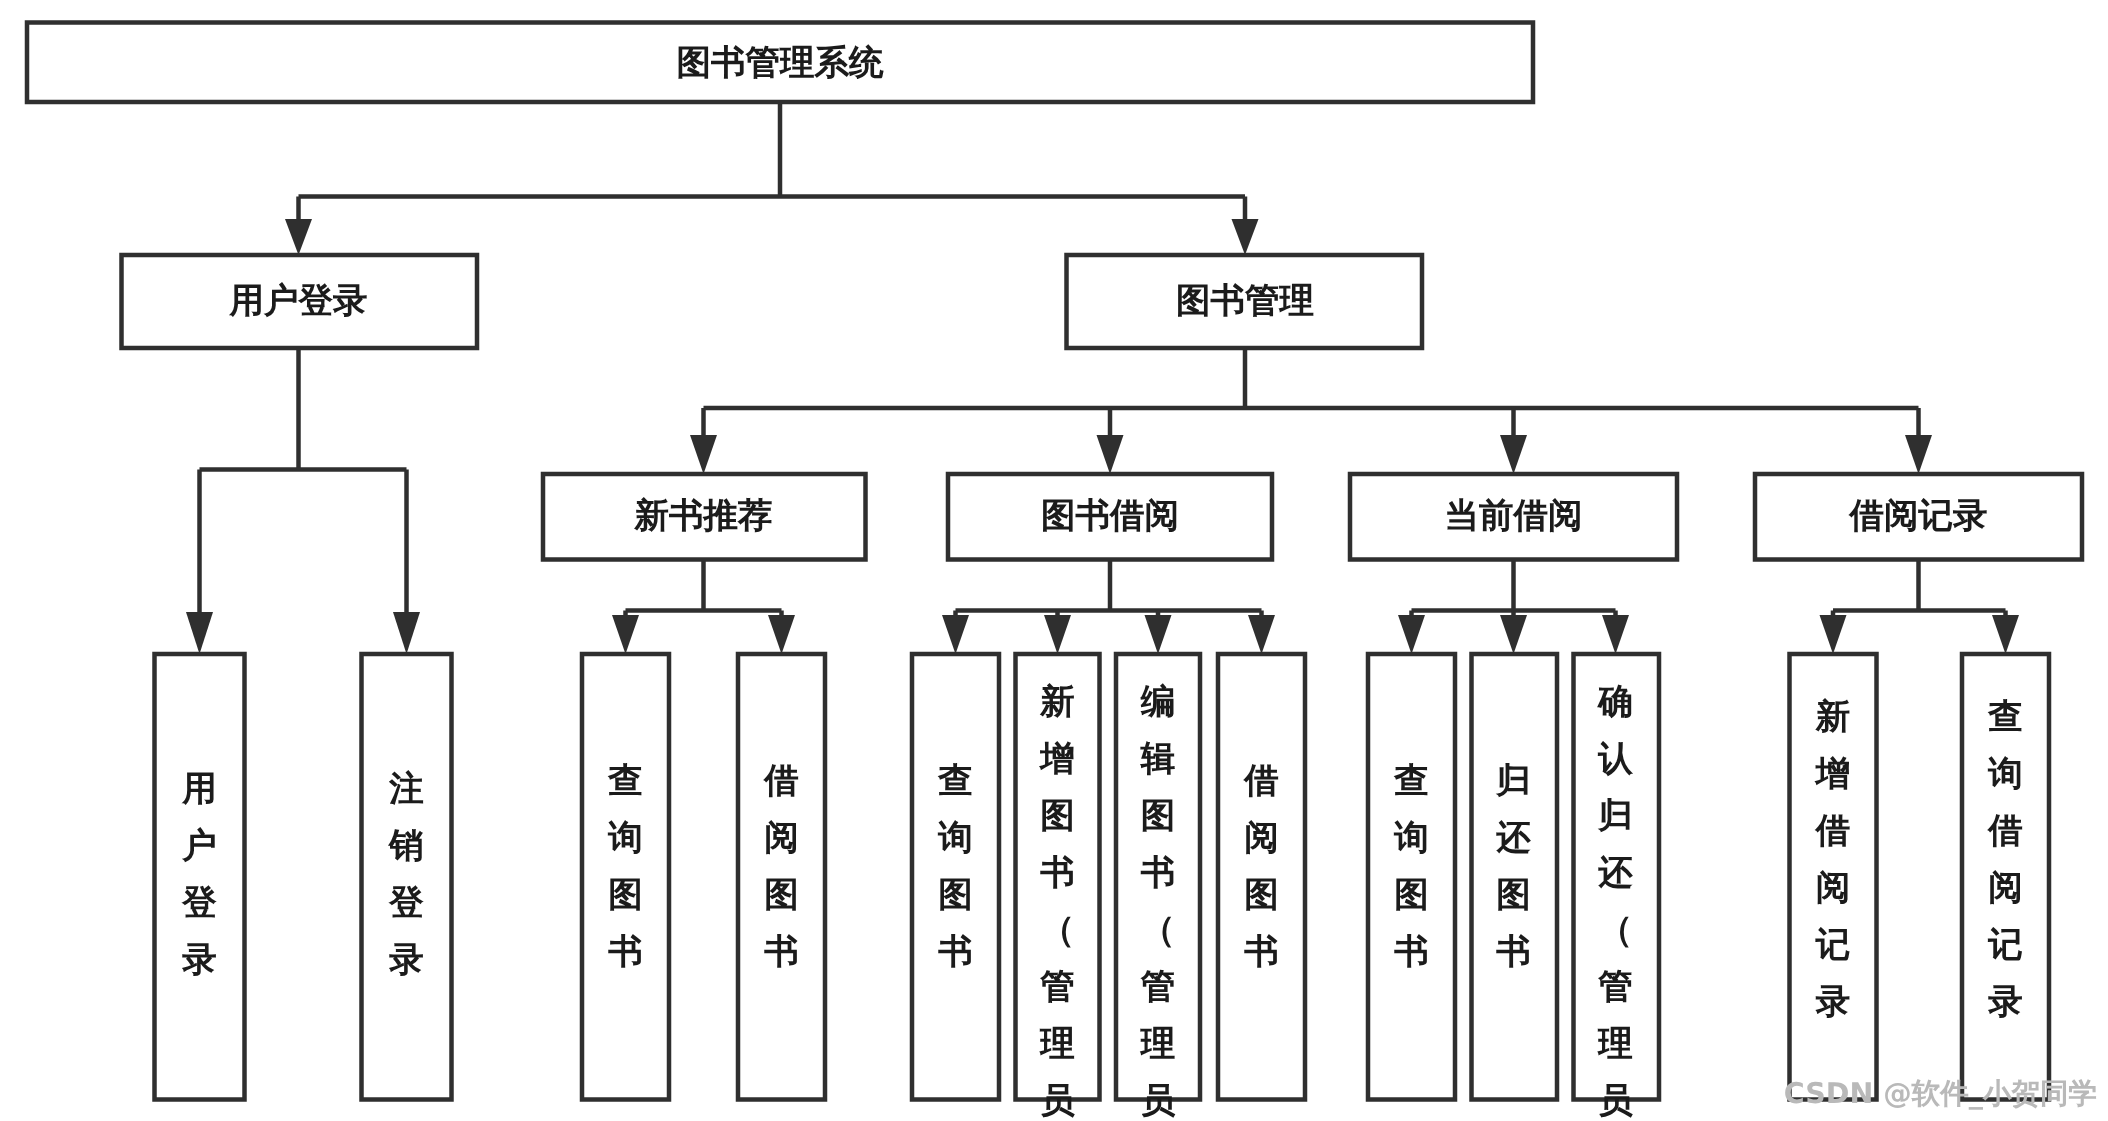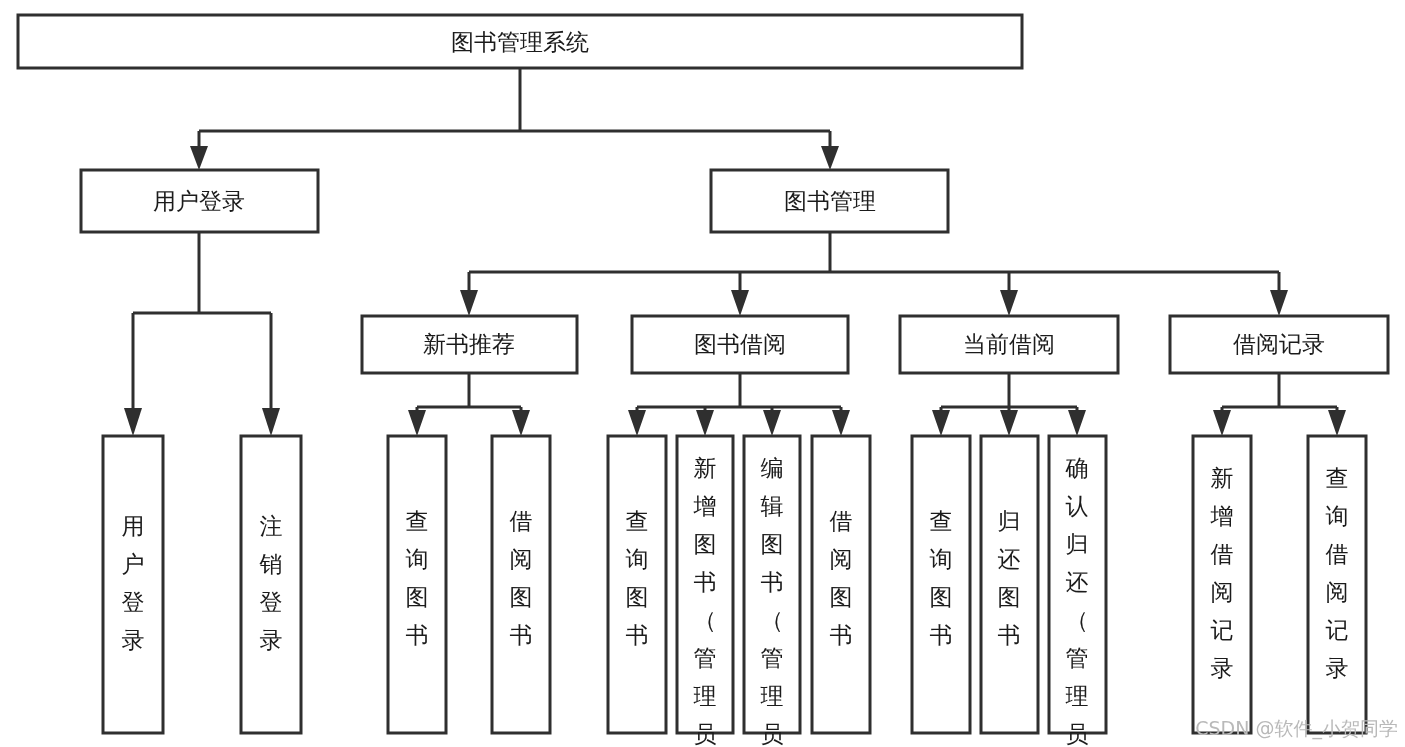--- a/index.html
+++ b/index.html
@@ -13,20 +13,21 @@
     font-family: "DejaVu Sans", "Liberation Sans", sans-serif;
     overflow: hidden;
     position: relative;
   }
   #diagram-root {
     position: absolute;
     left: 0;
     top: 0;
     width: 1405px;
     height: 747px;
+    font-weight: bold;
   }
   .node-rect {
     fill: #ffffff;
     stroke: #2f2f2f;
     stroke-width: 3;
   }
   .edge-line {
     stroke: #2f2f2f;
     stroke-width: 3;
     fill: none;

